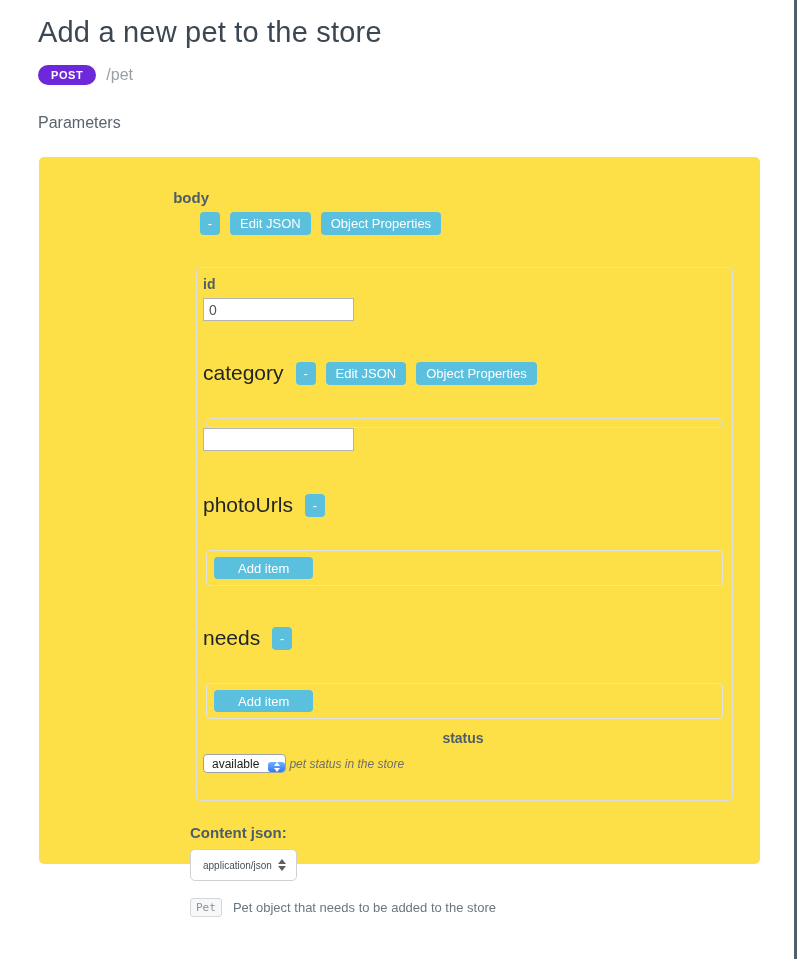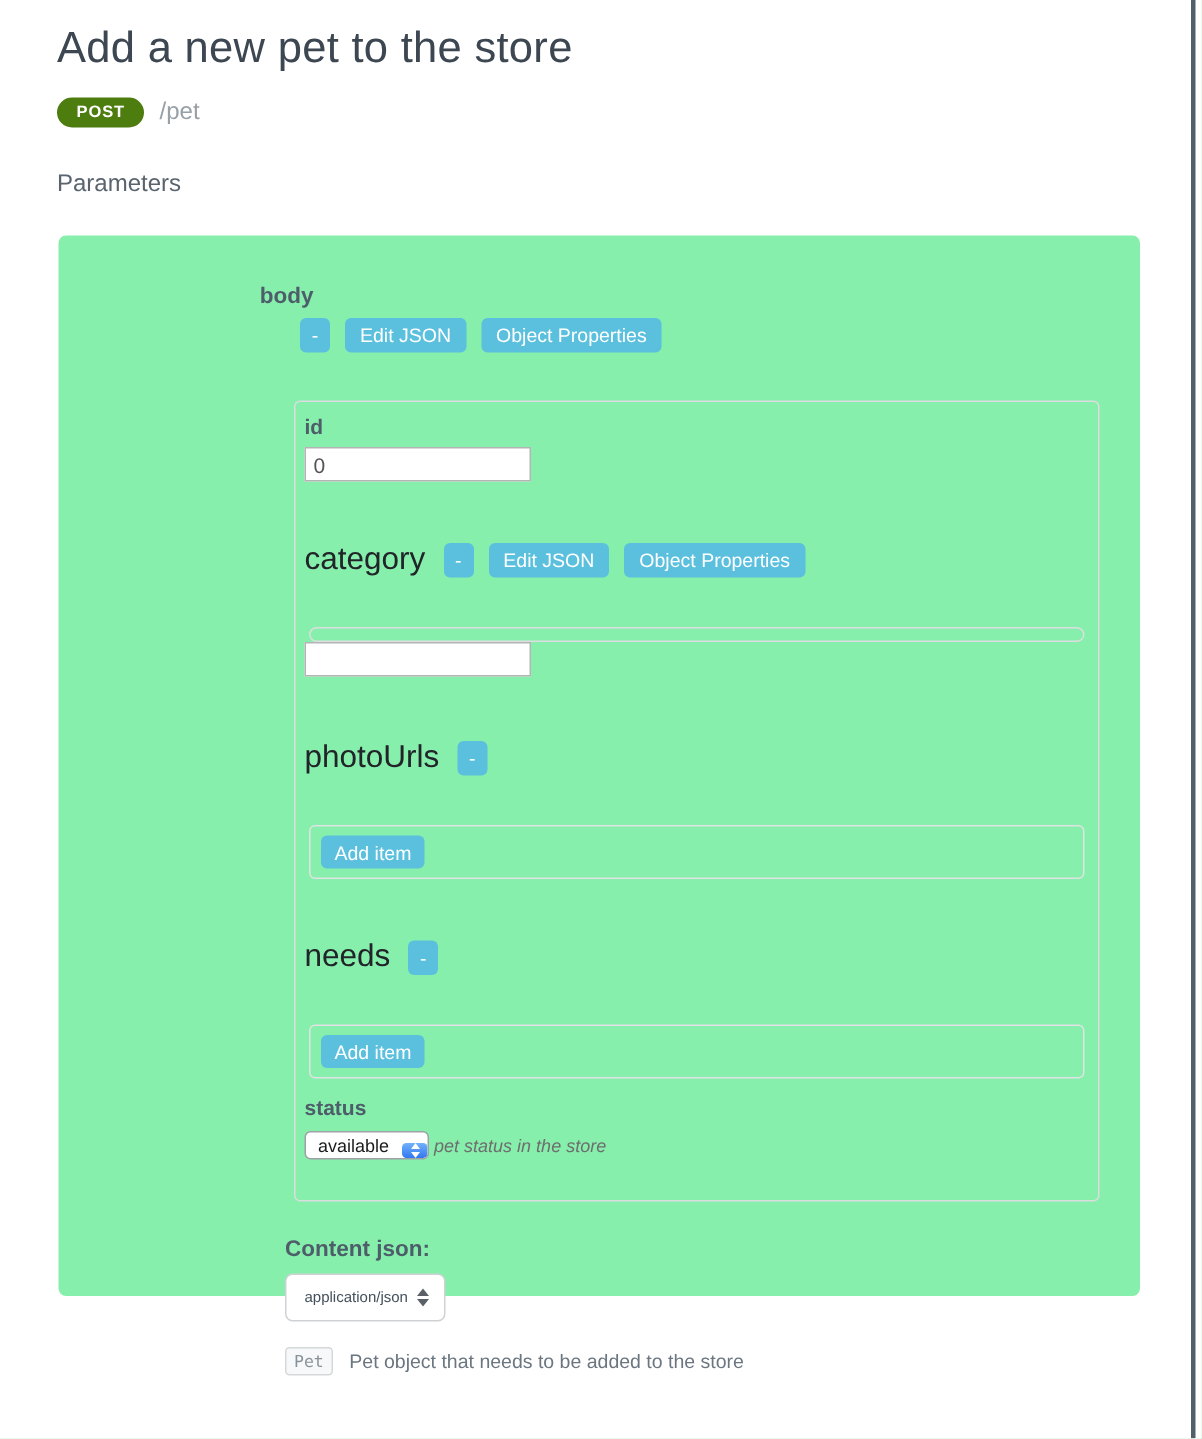--- a/index.html
+++ b/index.html
@@ -25,21 +25,21 @@
     color: #3d4752;
     letter-spacing: 0.2px;
   }
   .endpoint-row {
     margin: 16px 0 0 38px;
     display: flex;
     align-items: center;
   }
   .method-badge {
     display: inline-block;
-    background: #4d7c0f;
+    background: #6d28d9;
     color: #ffffff;
     font-size: 11px;
     font-weight: bold;
     letter-spacing: 0.6px;
     padding: 4px 13px;
     border-radius: 12px;
   }
   .endpoint-path {
     margin-left: 10px;
     font-size: 16px;
@@ -48,21 +48,21 @@
   .section-heading {
     margin: 29px 0 0 38px;
     font-size: 16px;
     color: #59646e;
   }
   .panel {
     position: relative;
     margin: 25px 0 0 39px;
     width: 721px;
     height: 707px;
-    background: #86efac;
+    background: #fde047;
     border-radius: 5px;
   }
   .param-name {
     position: absolute;
     left: 0; top: 32px;
     width: 170px;
     text-align: right;
     font-size: 15px;
     font-weight: bold;
     color: #4e5d6a;
@@ -133,24 +133,24 @@
     margin-top: 33px;
     margin-left: 3px;
     width: 517px;
     height: 36px;
     border: 1px solid #e0e2e4;
     border-radius: 4px;
     padding: 6px 7px;
   }
   .btn-add {
     height: 22px;
-    padding: 3px 9px;
+    padding: 3px 24px;
     margin-right: 0;
   }
-  .row-status-label { margin-top: 11px; }
+  .row-status-label { margin-top: 11px; text-align: center; }
   .status-row { display: flex; align-items: center; margin-top: 8px; }
   .mac-select {
     display: inline-flex;
     align-items: flex-end;
     height: 19px;
     background: #ffffff;
     border: 1px solid #9da2a6;
     border-radius: 4px;
     overflow: hidden;
     cursor: pointer;

